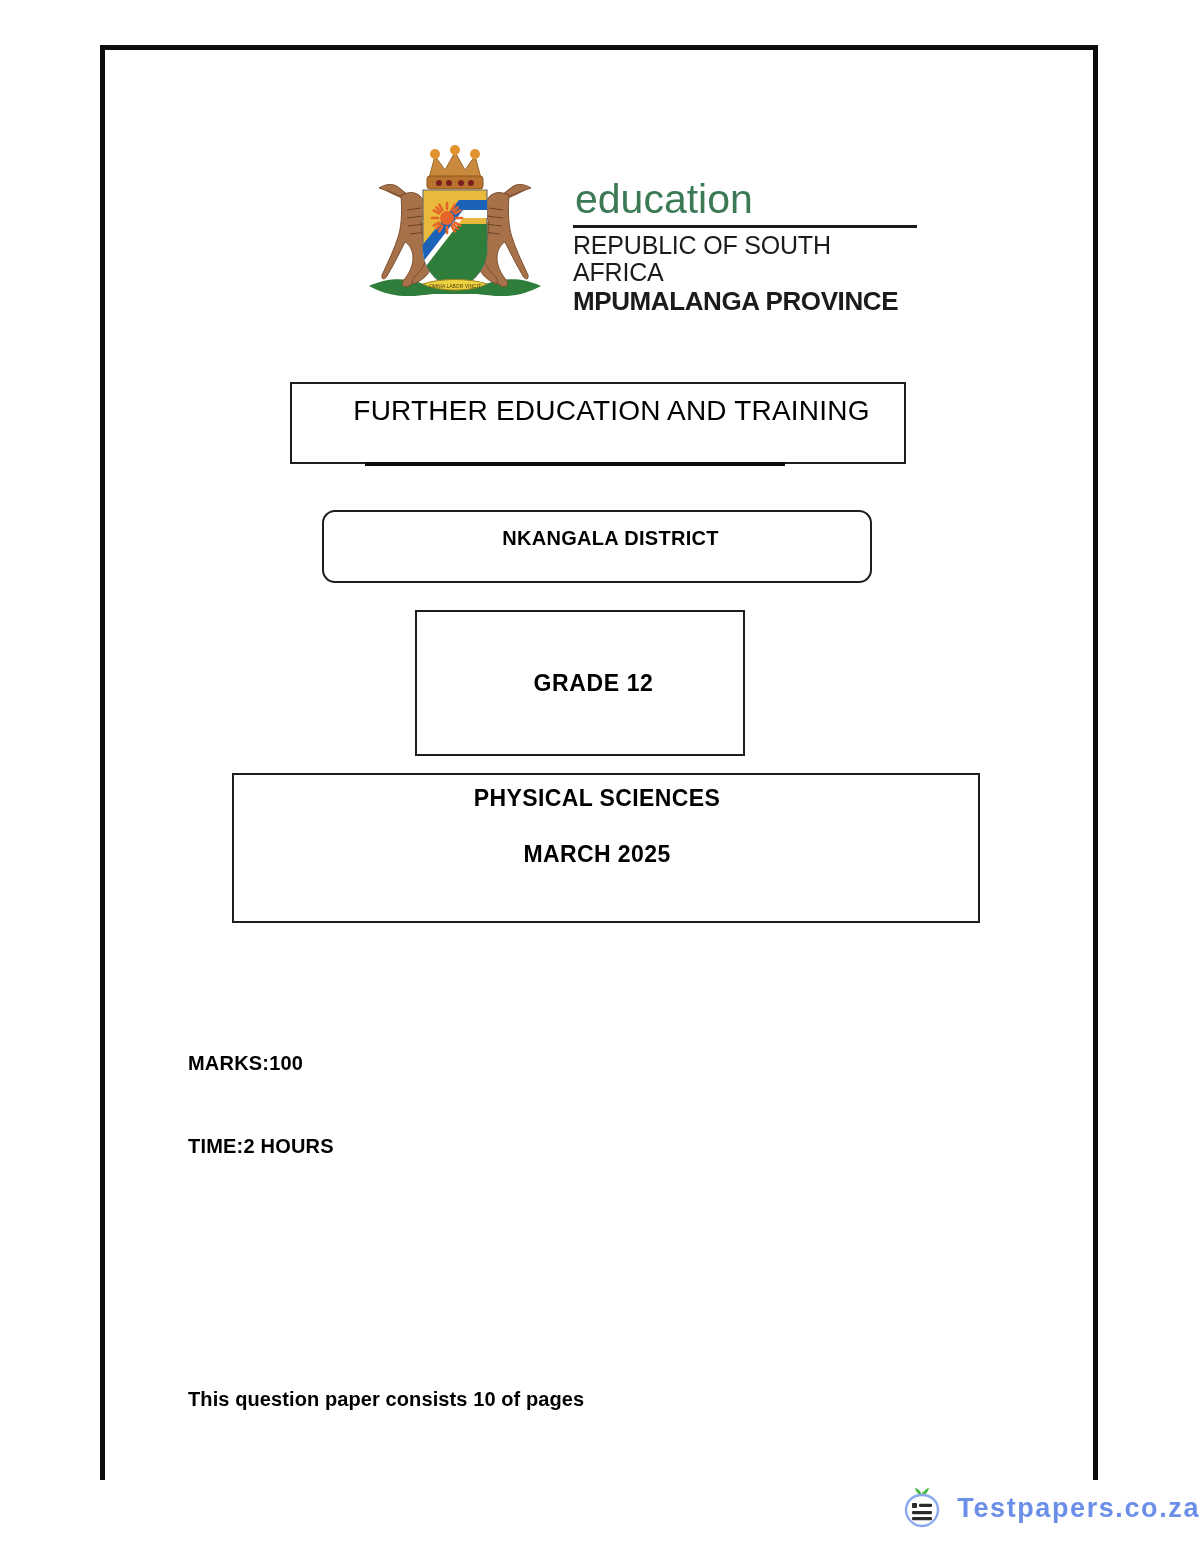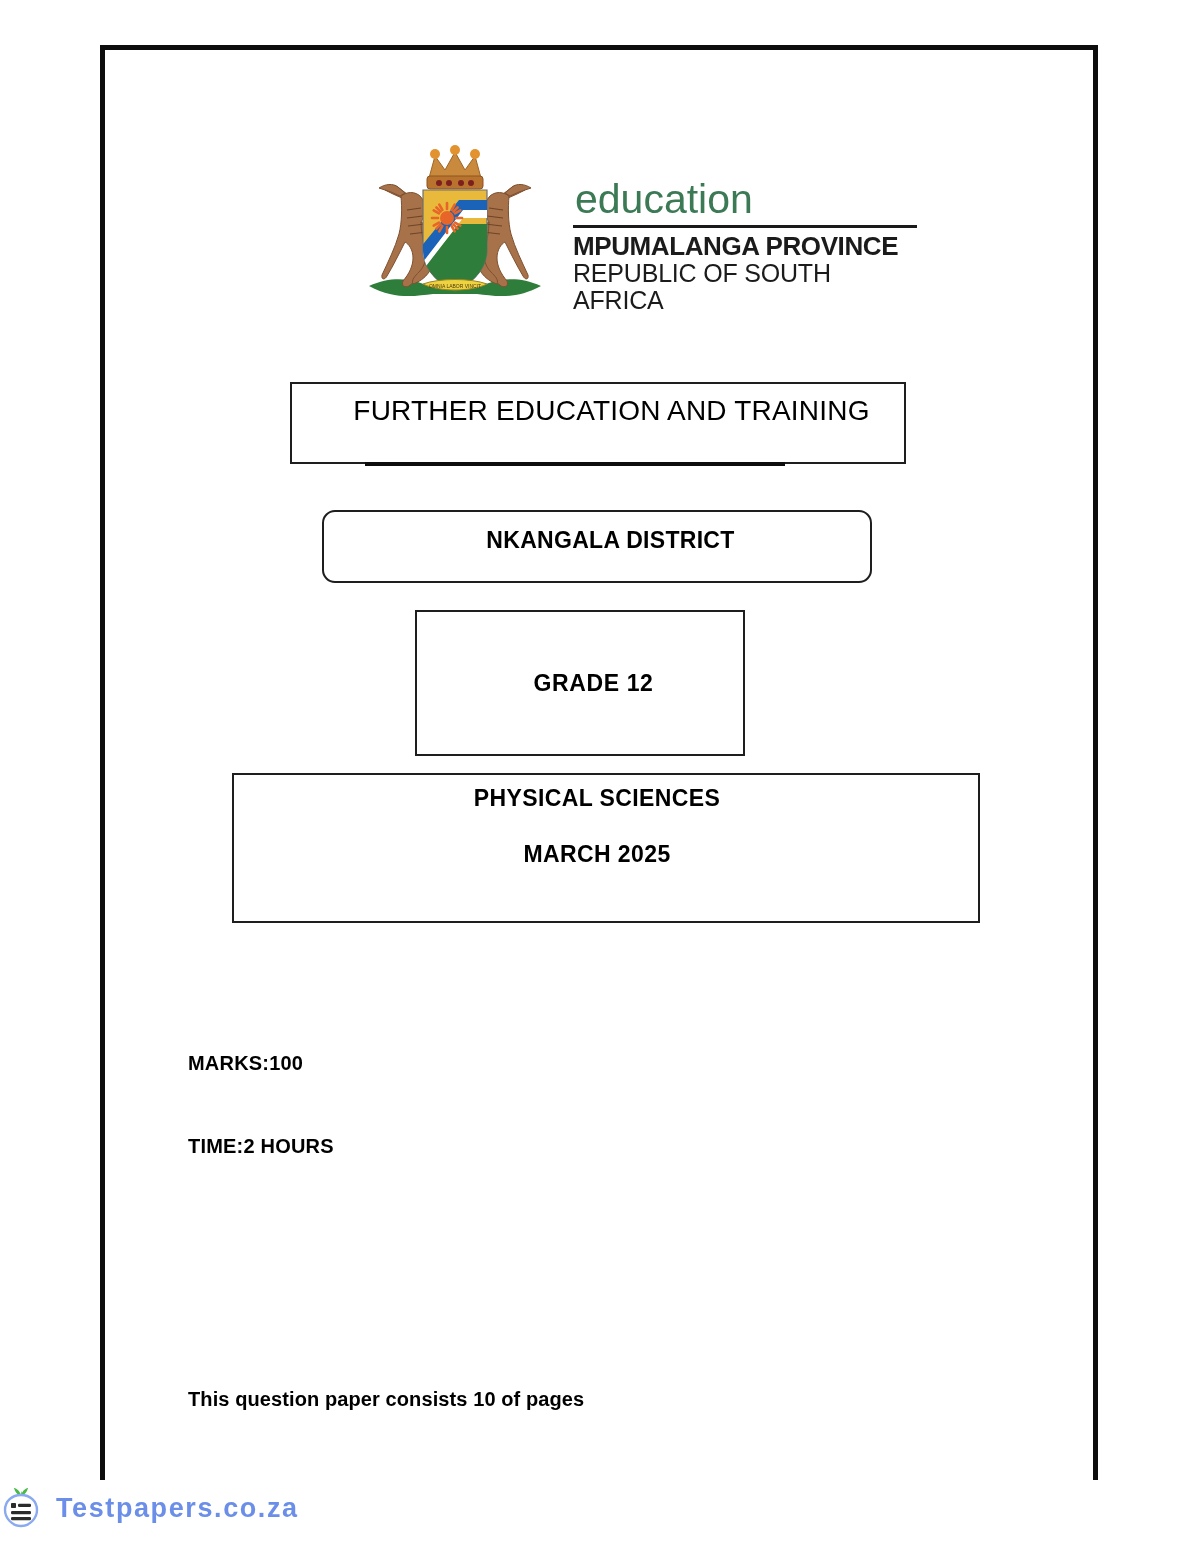--- a/index.html
+++ b/index.html
@@ -117,21 +117,21 @@
   #box-district {
     left: 322px;
     top: 510px;
     width: 550px;
     height: 73px;
     border-radius: 13px;
     align-items: flex-start;
     padding-top: 15px;
   }
   #box-district .boxtext {
-    font-size: 23px;
+    font-size: 20px;
     font-weight: 700;
     letter-spacing: 0.3px;
   }
 
   #box-grade {
     left: 415px;
     top: 610px;
     width: 330px;
     height: 146px;
   }
@@ -187,21 +187,21 @@
   }
 
   
   #watermark {
     position: absolute;
     left: 0;
     top: 1487px;
     width: 1200px;
     display: flex;
     align-items: center;
-    justify-content: flex-start;
+    justify-content: flex-end;
   }
   #watermark-icon {
     width: 42px;
     height: 42px;
     flex: none;
   }
   #watermark-text {
     margin-left: 14px;
     font-size: 27px;
     font-weight: 700;
@@ -306,22 +306,22 @@
 
     <g>
       <path d="M68 146 C84 140 116 140 132 146 C116 154 84 154 68 146 Z" fill="#efd23f" stroke="#9b8320" stroke-width="1"></path>
       <text x="100" y="150" font-family="'Liberation Sans', sans-serif" font-size="5" fill="#4b3b10" text-anchor="middle">OMNIA LABOR VINCIT</text>
     </g>
   </svg>
 
   <div id="dept-wordmark">
     <div id="dept-education-word">education</div>
     <div id="dept-rule"></div>
+    <div id="dept-country">REPUBLIC OF SOUTH AFRICA</div>
     <div id="dept-province">MPUMALANGA PROVINCE</div>
-    <div id="dept-country">REPUBLIC OF SOUTH AFRICA</div>
   </div>
 </div>
 
 <div class="titlebox" id="box-fet">
   <span class="boxtext">FURTHER EDUCATION AND TRAINING</span>
 </div>
 <div id="fet-underline-artifact"></div>
 
 <div class="titlebox" id="box-district">
   <span class="boxtext">NKANGALA DISTRICT</span>

